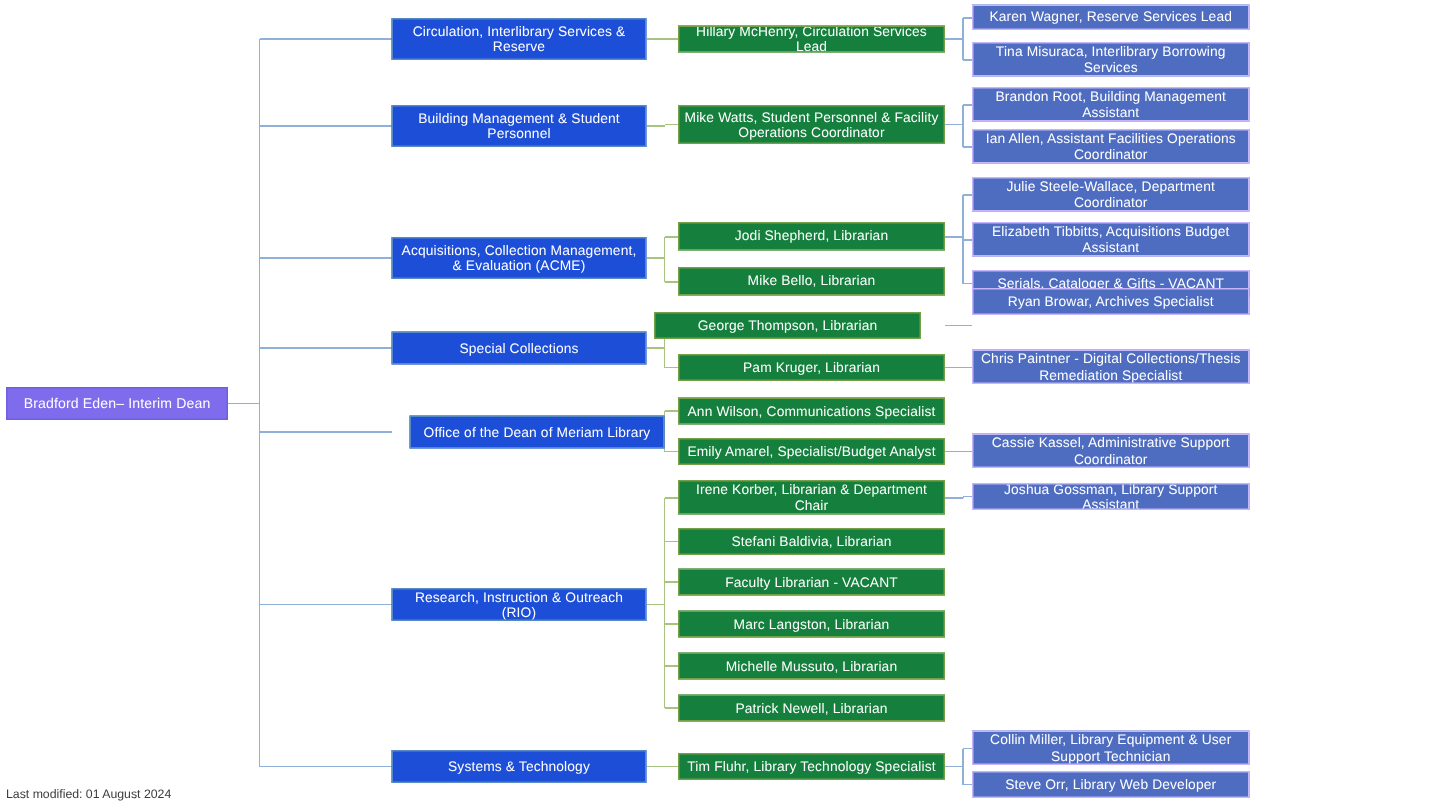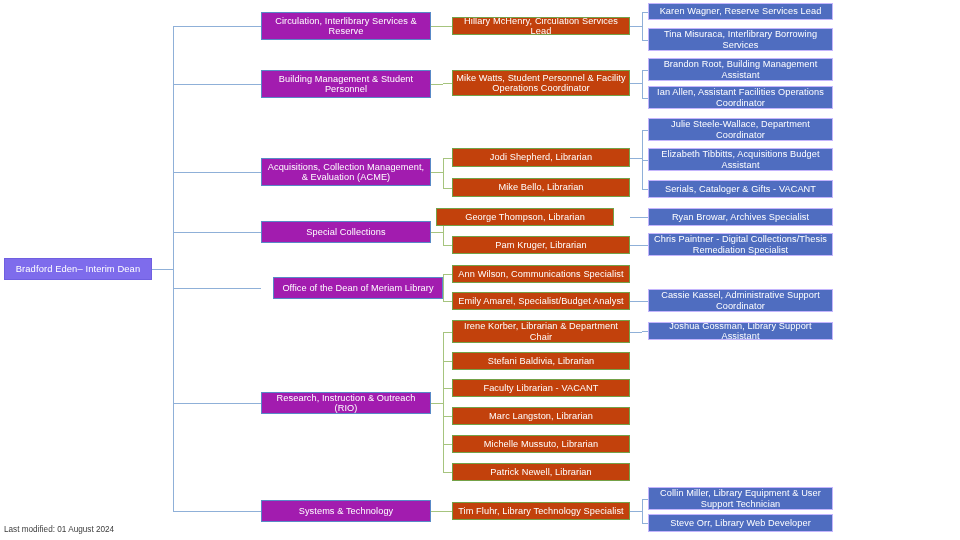--- a/index.html
+++ b/index.html
@@ -38,28 +38,28 @@
     padding: 1px 3px;
     letter-spacing: 0.01em;
     overflow: hidden;
   }
   .node-root {
     background: #7e6cec;
     border: 1px solid #6f5fe0;
     font-size: 9.4px;
   }
   .node-div {
-    background: #a21caf;
+    background: #1d4ed8;
     border: 1px solid #year;
     border: 1px solid #5889c7;
     font-size: 9.2px;
     align-items: center;
   }
   .node-staff {
-    background: #c2410c;
+    background: #15803d;
     border: 1px solid #74a148;
     font-size: 9.2px;
   }
   .node-sub {
     background: #4f6dc0;
     border: 1px solid #c4b5fd;
     font-size: 9.2px;
   }
   .node-label {
     display: block;
@@ -198,21 +198,21 @@
       </div>
       <div class="node node-sub" style="left: 648px; top: 180px; width: 185px; height: 18px;">
         <span class="node-label">Serials, Cataloger &amp; Gifts - VACANT</span>
       </div>
       <div class="node node-staff" style="left: 452px; top: 178px; width: 178px; height: 19px;">
         <span class="node-label">Mike Bello, Librarian</span>
       </div>
       <div class="node node-staff" style="left: 436px; top: 208px; width: 178px; height: 18px;">
         <span class="node-label">George Thompson, Librarian</span>
       </div>
-      <div class="node node-sub" style="left: 648px; top: 208px; width: 185px; height: 18px;">
+      <div class="node node-sub" style="left: 648px; top: 192px; width: 185px; height: 18px;">
         <span class="node-label">Ryan Browar, Archives Specialist</span>
       </div>
       <div class="node node-staff" style="left: 452px; top: 236px; width: 178px; height: 18px;">
         <span class="node-label">Pam Kruger, Librarian</span>
       </div>
       <div class="node node-sub" style="left: 648px; top: 233px; width: 185px; height: 23px;">
         <span class="node-label">Chris Paintner - Digital Collections/Thesis Remediation Specialist</span>
       </div>
       <div class="node node-staff" style="left: 452px; top: 265px; width: 178px; height: 18px;">
         <span class="node-label">Ann Wilson, Communications Specialist</span>

